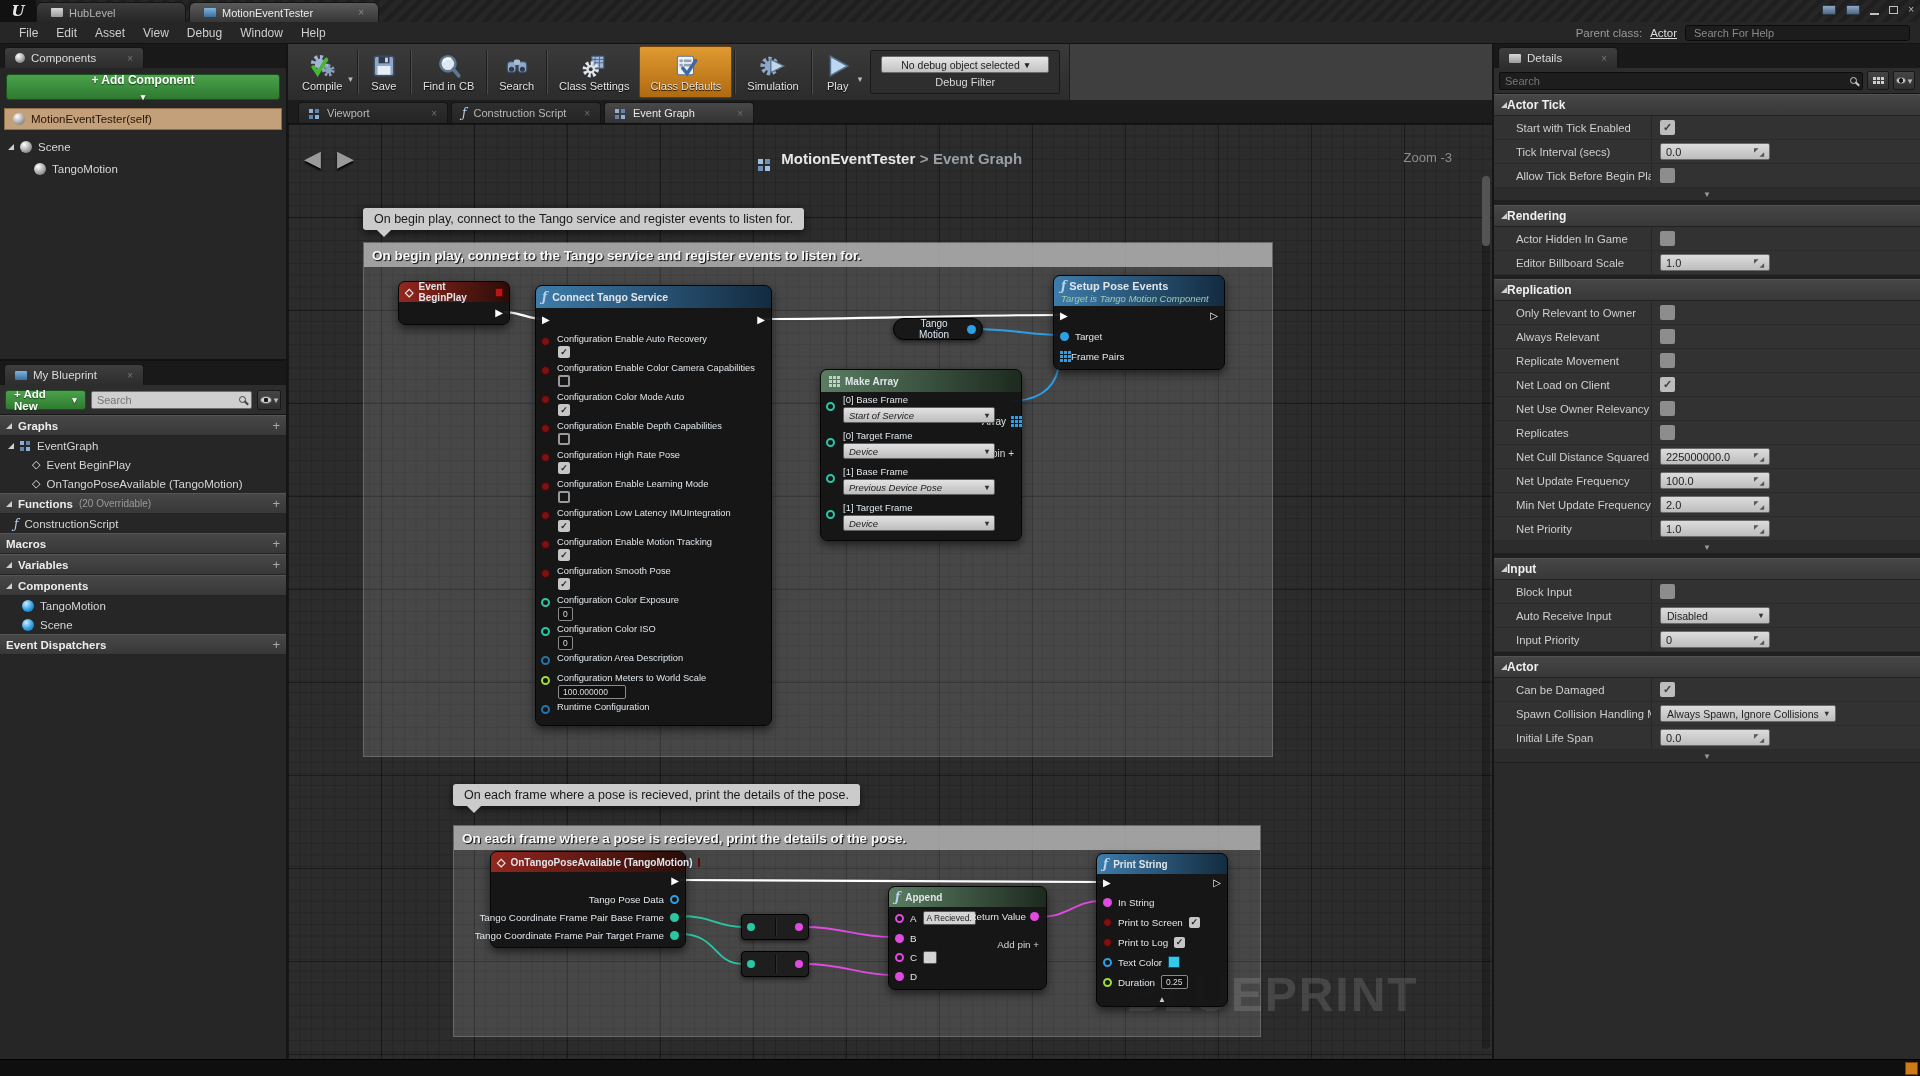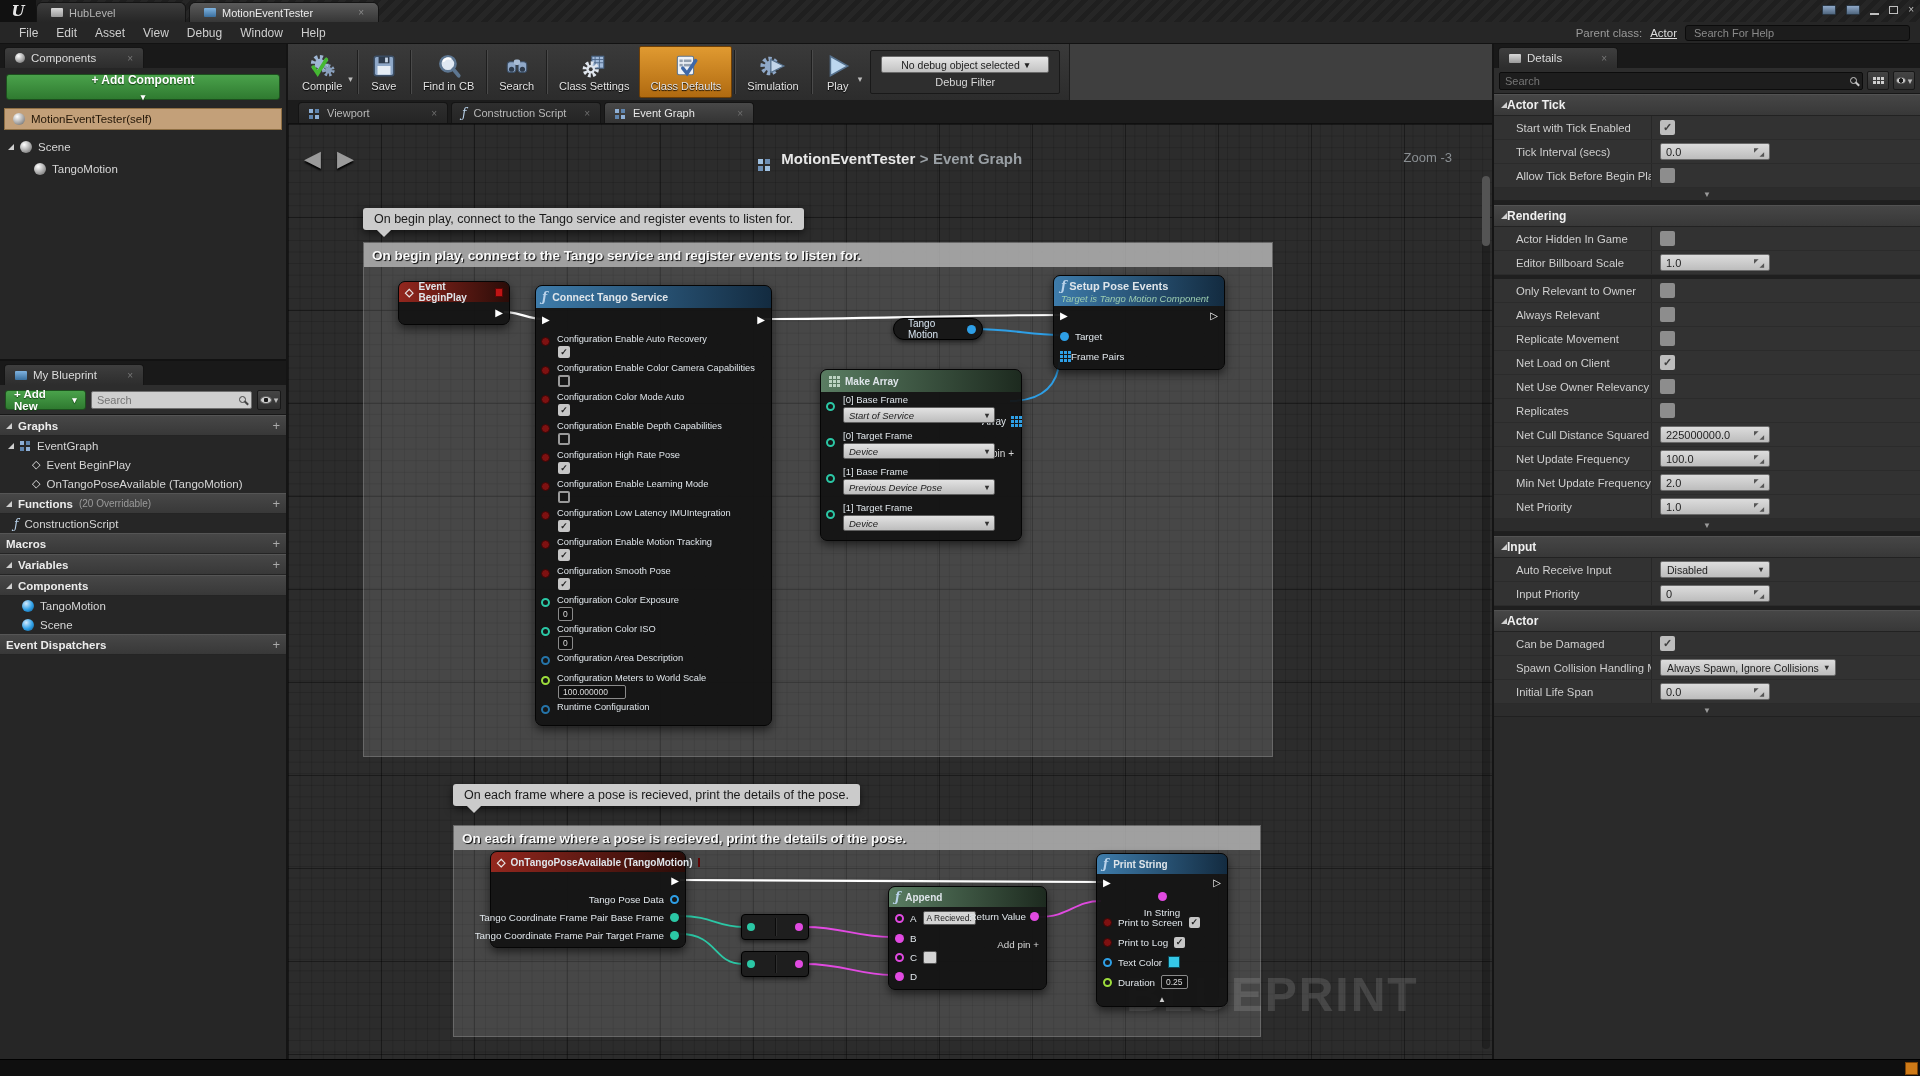--- a/index.html
+++ b/index.html
@@ -159,21 +159,21 @@
   .ma-lab { position:absolute; left:22px; top:2px; font-size:9.5px; }
   .ma-drop { position:absolute; left:22px; top:15px; width:152px; height:16px; background:linear-gradient(#e2e2e2,#bdbdbd);
     border:1px solid #5f5f5f; border-radius:2px; display:flex; align-items:center; padding:0 5px; color:#222; font-size:9.5px; }
   .ma-drop b { margin-left:auto; font-size:8px; color:#333; }
   .ma-right { position:absolute; right:7px; display:flex; align-items:center; gap:5px; font-size:10px; }
 
   
   .prow { height:18px; display:flex; align-items:center; gap:6px; padding:0 6px; font-size:9.8px; white-space:nowrap; }
   .prow.out { justify-content:flex-end; }
   .pill { position:absolute; height:22px; border-radius:11px; background:#181818; border:1px solid #000;
-    box-shadow:0 2px 5px rgba(0,0,0,0.6); display:flex; align-items:center; gap:7px; padding:0 6px 0 14px; z-index:3; font-size:10px; color:#d9e6f2; }
+    box-shadow:0 2px 5px rgba(0,0,0,0.6); display:flex; align-items:center; gap:7px; padding:0 6px 0 14px; z-index:3; font-size:10px; color:#d9e6f2;text-align:center; }
   .mini { position:absolute; width:68px; height:26px; background:#1e1e1e; border:1px solid #000; border-radius:4px;
     box-shadow:0 2px 5px rgba(0,0,0,0.6); z-index:3; }
   .mini .d1 { position:absolute; left:5px; top:8px; } .mini .d2 { position:absolute; right:5px; top:8px; }
   .mini .div { position:absolute; left:33px; top:3px; bottom:3px; width:1px; background:#0a0a0a; box-shadow:1px 0 0 #2e2e2e; }
   .afield { background:#d4d4d4; border:1px solid #555; border-radius:2px; color:#222; font-size:8.5px; padding:0 3px; line-height:12px; }
   .swatch { width:12px; height:12px; background:#35c8e8; border:1px solid #0a4a58; }
   .collapse-row { height:14px; display:flex; align-items:center; justify-content:center; color:#cfcfcf; font-size:8px; }
 
   
   .right { width:428px; background:#2a2a2a; border-left:2px solid #141414; display:flex; flex-direction:column; }
@@ -753,21 +753,21 @@
 
         <div class="node" style="left:808px; top:729px; width:132px;">
           <div class="nhead blue" style="height:20px; font-size:10px;">
             <span class="fico">ƒ</span>
             <span>Print String</span>
           </div>
           <div class="prow" style="justify-content:space-between;">
             <span class="exec">▶</span>
             <span class="exec">▷</span>
           </div>
-          <div class="prow" style="height:20px;flex-direction:column;">
+          <div class="prow" style="height:20px;">
               <span class="dot str"></span>
               <span>In String</span>
             </div>
           <div class="prow" style="height:20px;">
               <span class="dot bool"></span>
               <span>Print to Screen</span>
               <span class="ncb on" style="width:11px;height:11px;">
                 <i>✓</i>
               </span>
             </div>
@@ -873,20 +873,24 @@
               <i>1.0</i>
               <span class="drag">
                 <u class="t1">◤</u>
                 <u class="t2">◢</u>
               </span>
             </span>
           </div>
         </div>
       <div class="dgap"></div>
 
+      <div class="dsec">
+          <span class="tri"></span>
+          <span>Replication</span>
+        </div>
       <div class="drow">
           <div class="dlab">Only Relevant to Owner</div>
           <div class="dctl">
             <span class="dcheck off"></span>
           </div>
         </div>
       <div class="drow">
           <div class="dlab">Always Relevant</div>
           <div class="dctl">
             <span class="dcheck off"></span>
@@ -969,20 +973,26 @@
       <div class="dexp">
           <span>▼</span>
         </div>
       <div class="dgap"></div>
 
       <div class="dsec">
           <span class="tri"></span>
           <span>Input</span>
         </div>
       <div class="drow">
+          <div class="dlab">Block Input</div>
+          <div class="dctl">
+            <span class="dcheck off"></span>
+          </div>
+        </div>
+      <div class="drow">
           <div class="dlab">Auto Receive Input</div>
           <div class="dctl">
             <span class="ddrop" style="width:110px;">
               <i>Disabled</i>
               <b style="margin-left:auto;">▾</b>
             </span>
           </div>
         </div>
       <div class="drow">
           <div class="dlab">Input Priority</div>

